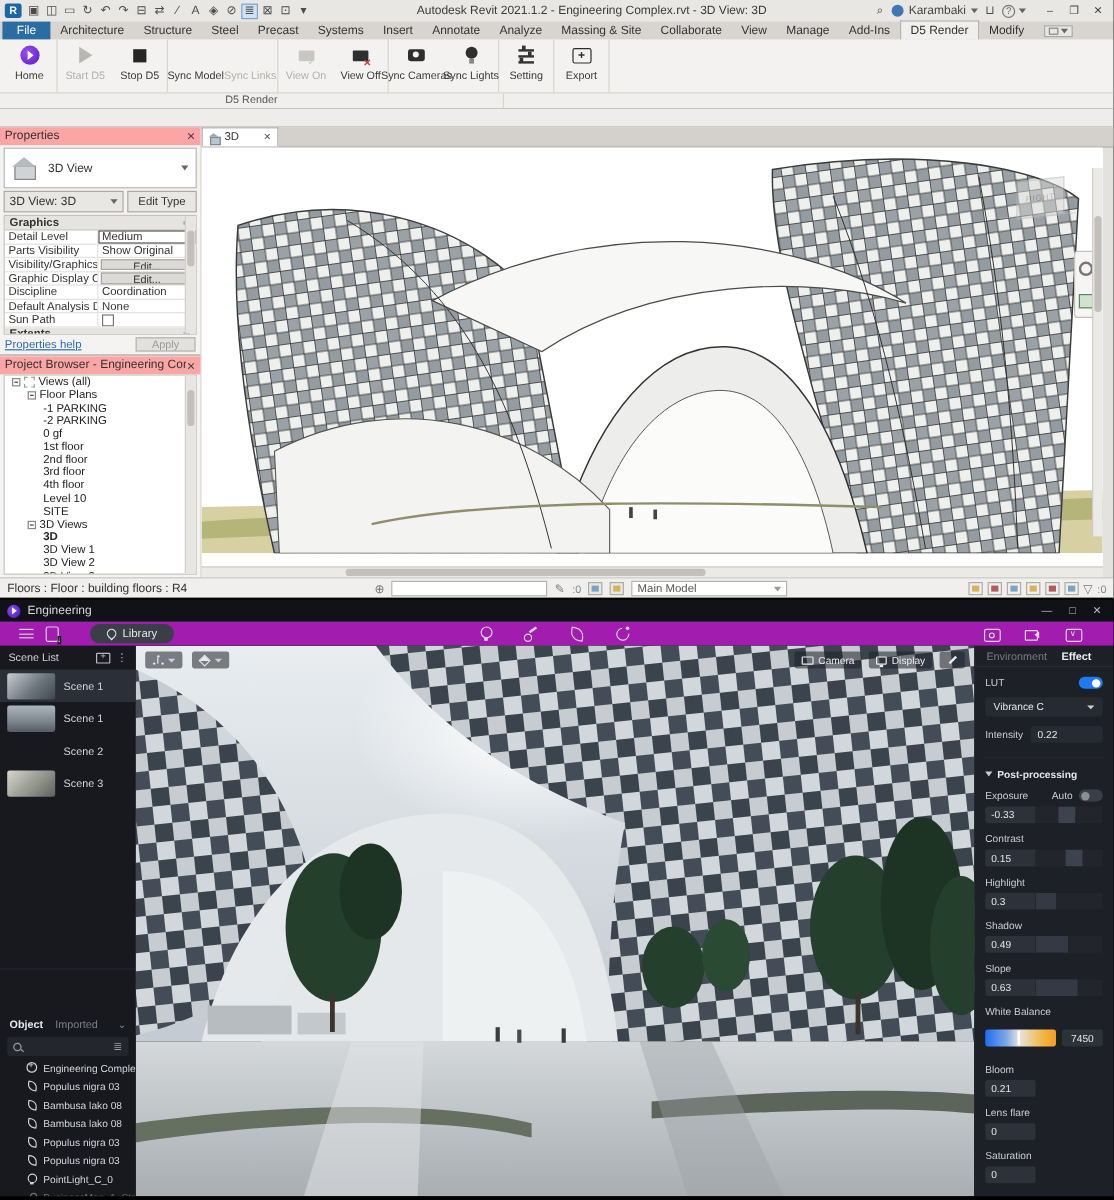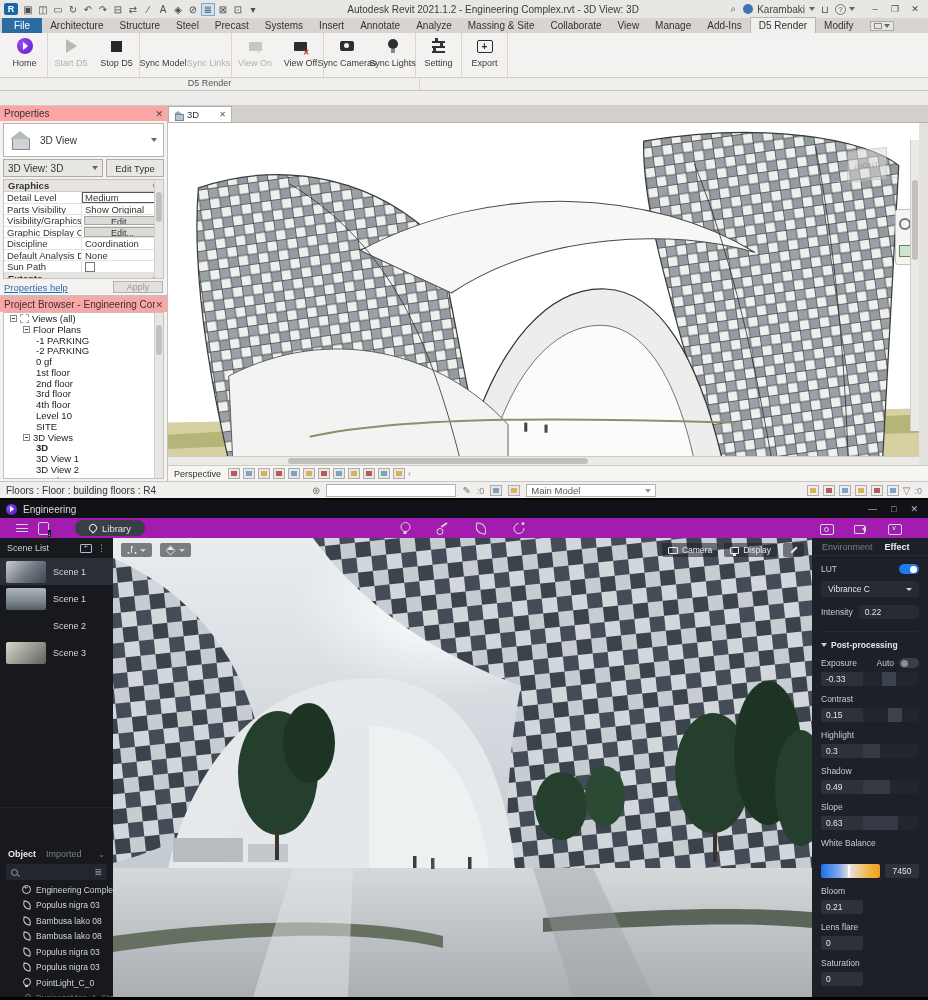--- a/index.html
+++ b/index.html
@@ -249,21 +249,21 @@
   .slider-row { margin-bottom:8px; }
   .slider-lbl { color:#c9ccd1; font-size:8.5px; margin-bottom:4px; }
   .slider-line { height:14px; display:flex; align-items:center; }
   .slider-line .val { width:42px; height:14px; background:#2c313a; border-radius:2px 0 0 2px; color:#e3e5e8; font-size:8.5px; display:flex; align-items:center; padding:0 5px; flex:none; }
   .slider-line .track { flex:1; height:14px; background:#22252c; position:relative; border-radius:0 2px 2px 0; overflow:hidden; }
   .slider-line .track .fill { position:absolute; left:0; top:0; bottom:0; width:var(--pct,0%); background:#343944; }
   .slider-row.handle .track .fill { width:0; }
   .slider-row.handle .track::after { content:""; position:absolute; top:0; bottom:0; left:calc(var(--pct,50%) - 7px); width:14px; background:#3d434e; }
   .slider-row .track { --pct:0%; }
   .noslide .slider-line .val { width:42px; border-radius:2px; }
-  .wb-line { height:26px; display:flex; align-items:flex-end; gap:5px; }
+  .wb-line { height:26px; display:flex; align-items:center; gap:5px; }
   .wb-grad { flex:1; height:14px; border-radius:2px; background:linear-gradient(90deg,#1e6df0 0%,#7ea8e8 30%,#e8e4de 48%,#f0b84a 80%,#f0a020 100%); position:relative; }
   .wb-grad::after { content:""; position:absolute; left:45%; top:1px; bottom:1px; width:2.5px; background:#fff; border-radius:1px; }
   .wb-val { width:34px; height:14px; background:#2c313a; border-radius:2px; color:#e3e5e8; font-size:8.5px; display:flex; align-items:center; justify-content:center; flex:none; }
 
   .bottom-strip { position:absolute; left:0; top:997px; width:928px; height:3px; background:#000; }
   .win-divider { position:absolute; left:0; top:498px; width:928px; height:2px; background:#050505; }
 </style>
 </head>
 <body>
 
@@ -609,36 +609,20 @@
               </div>
             <div class="vc-compass"></div>
           </div>
           <div class="navbar-f">
             <span class="nav-wheel"></span>
             <span class="nav-zoom"></span>
           </div>
           <div class="rv-vscroll"></div>
         </div>
         <div class="rv-hscroll"></div>
-        <div class="rv-viewbar">
-          <span class="vb-label">Perspective</span>
-          <span class="vb-ic"></span>
-          <span class="vb-ic"></span>
-          <span class="vb-ic"></span>
-          <span class="vb-ic"></span>
-          <span class="vb-ic"></span>
-          <span class="vb-ic"></span>
-          <span class="vb-ic"></span>
-          <span class="vb-ic"></span>
-          <span class="vb-ic"></span>
-          <span class="vb-ic"></span>
-          <span class="vb-ic"></span>
-          <span class="vb-ic"></span>
-          <span style="color:#888;font-size:9px;">‹</span>
-        </div>
       </div>
     </div>
 
     <div class="rv-status">
       <span class="st-text">Floors : Floor : building floors : R4</span>
       <span class="st-ic">⊕</span>
       <span class="keynote-input"></span>
       <span class="st-ic">✎</span>
       <span class="st-count">:<span>0</span></span>
       <span class="vb-ic"></span>

